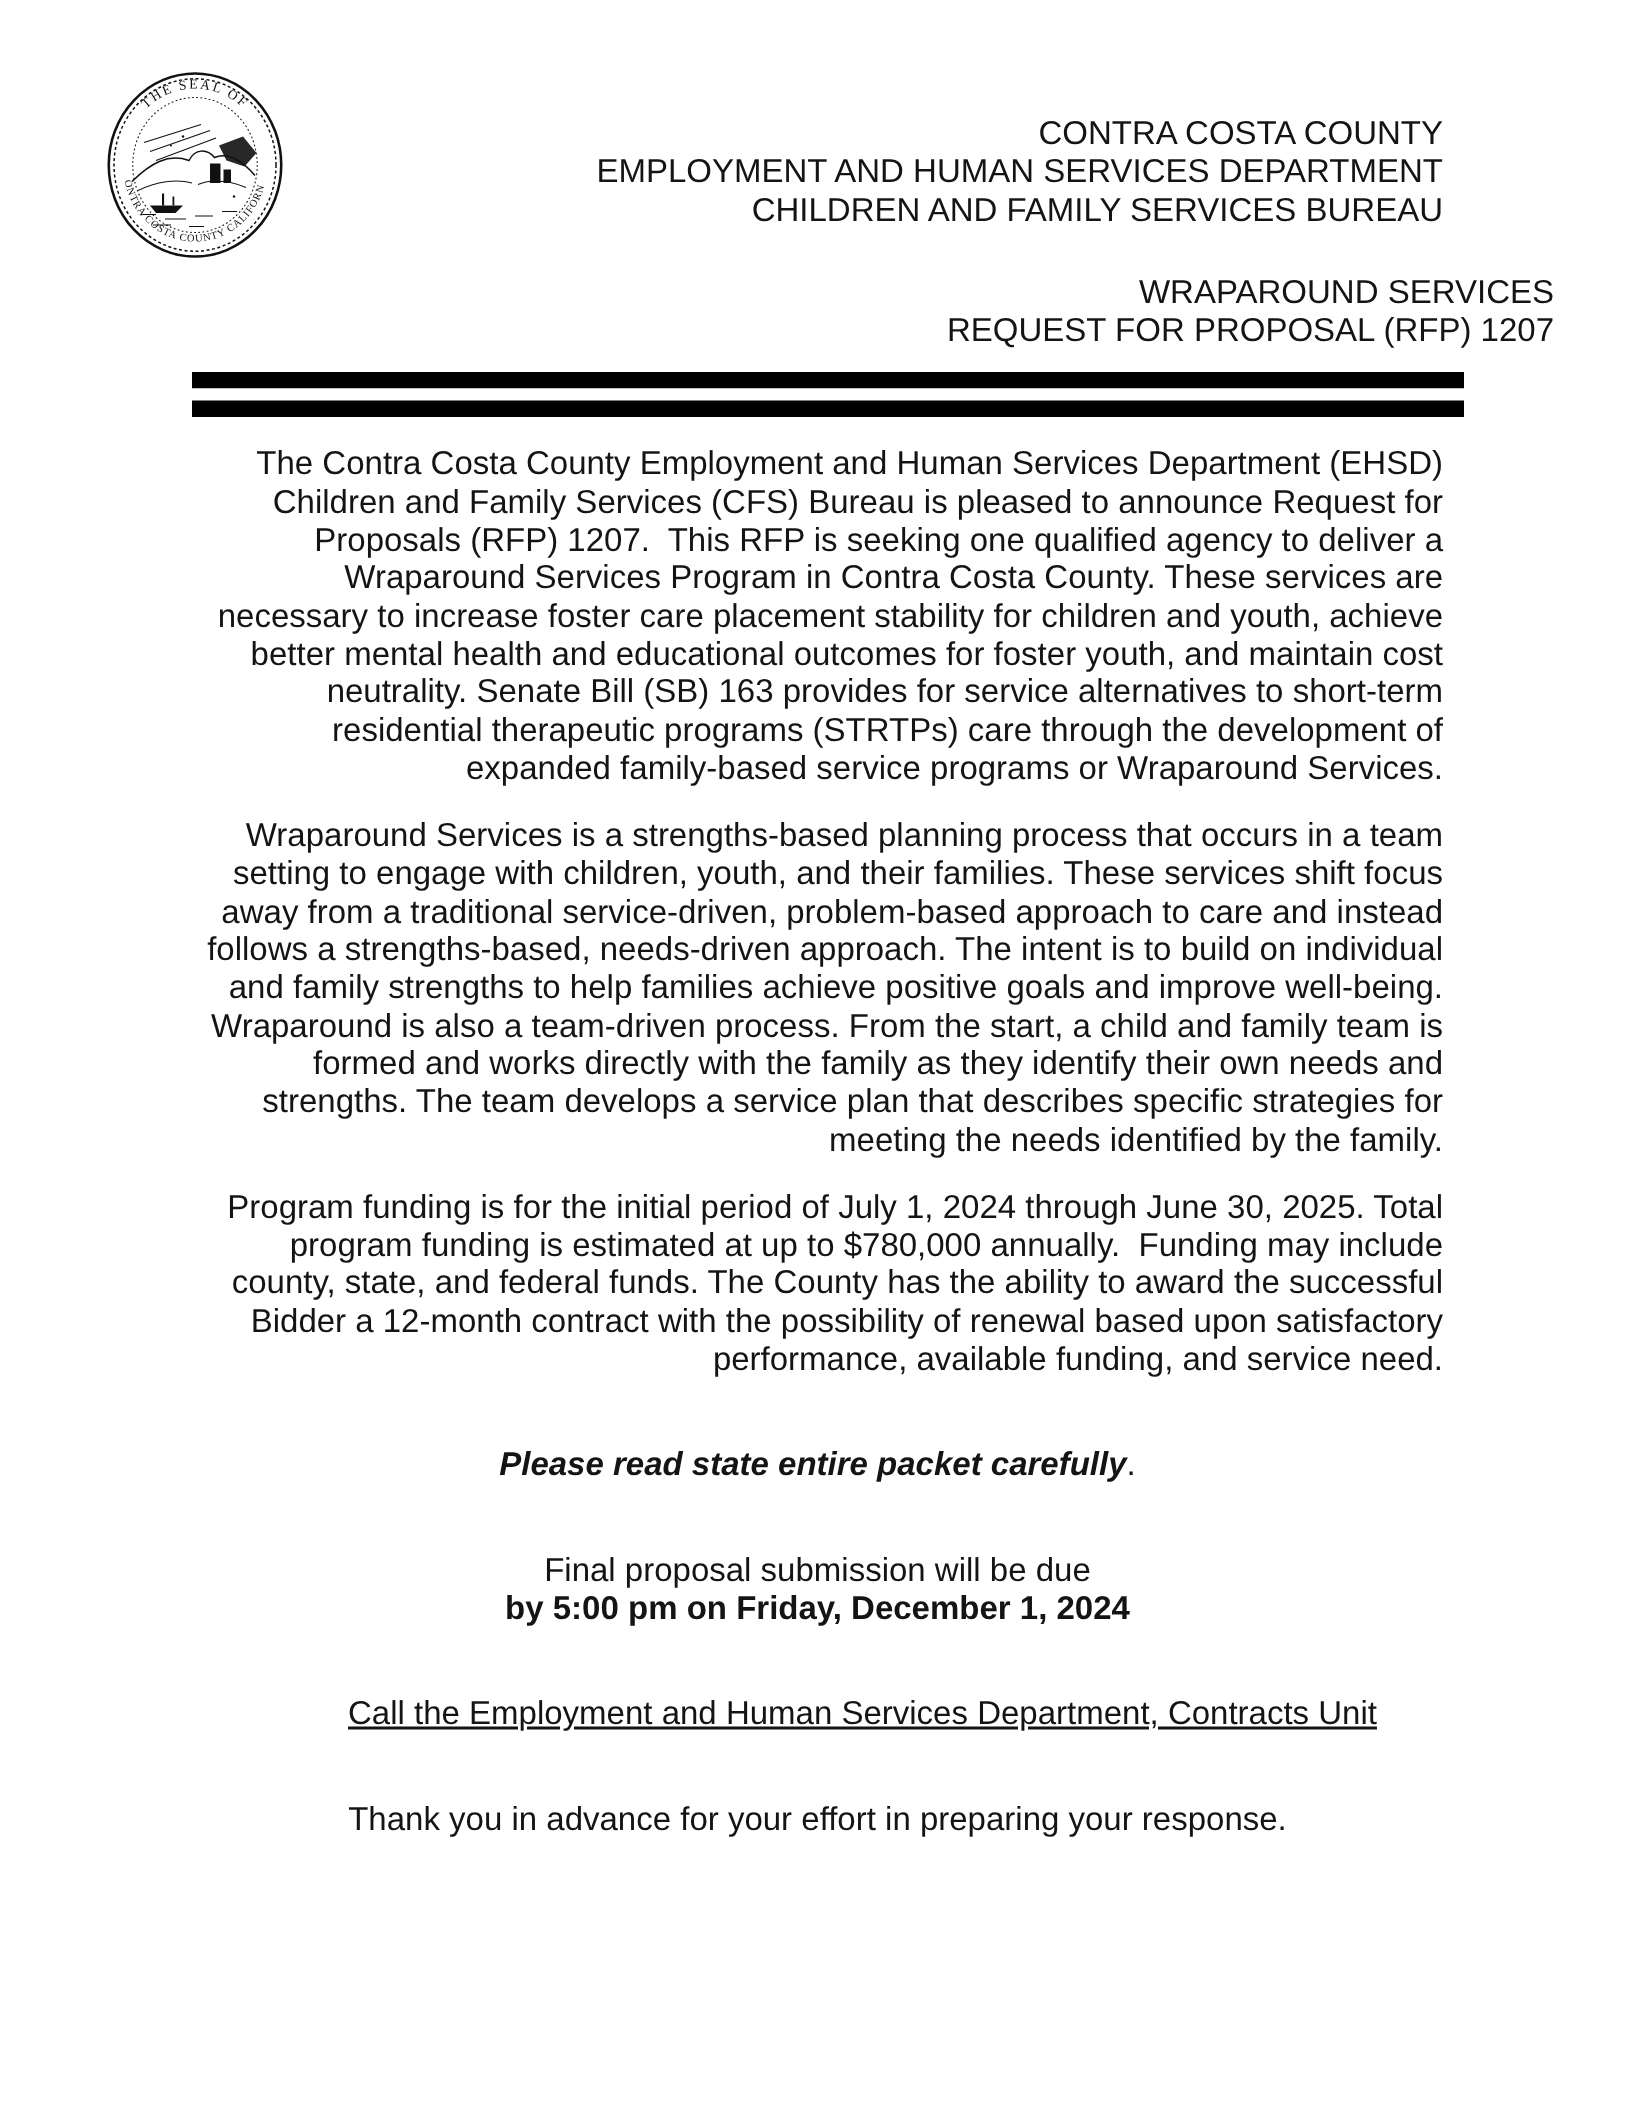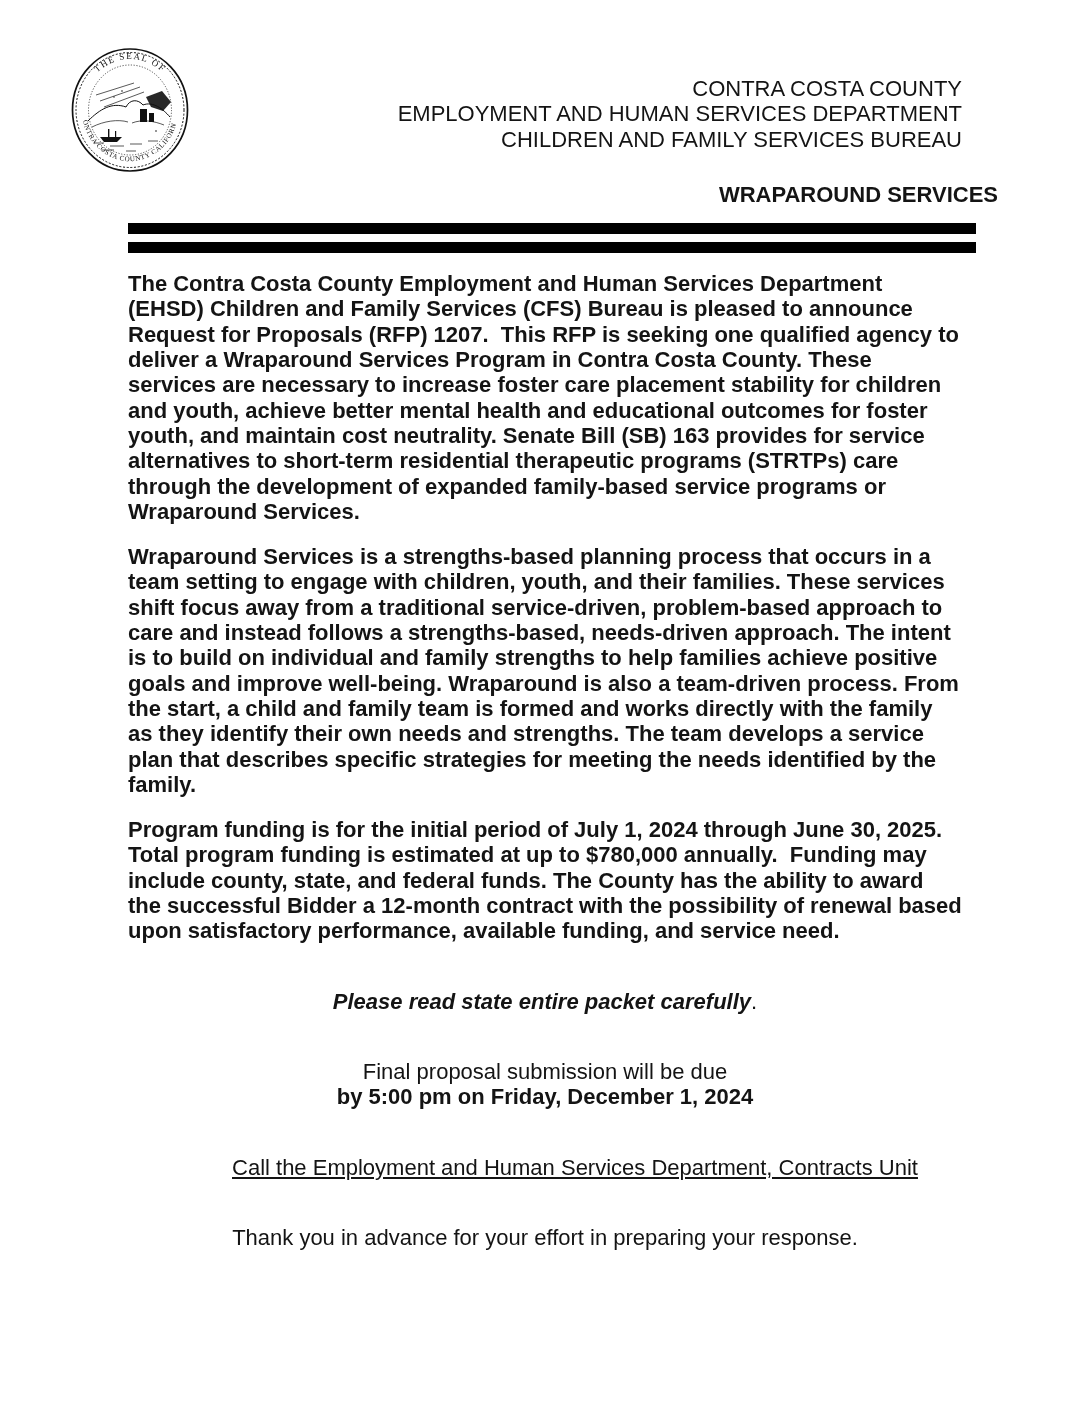--- a/index.html
+++ b/index.html
@@ -18,40 +18,39 @@
     position:absolute;
     left:70px;top:46px;
     width:120px;height:128px;
   }
   .header-text{
     padding:76px 126px 0 200px;
     text-align:right;
   }
   .org-line{white-space:nowrap;}
   .rfp-title{
-    padding:30px 90px 0 200px;
+    padding:30px 52px 0 200px;
     text-align:right;
-    font-weight:bold;
+    font-weight:normal;
   }
   .title-line{white-space:nowrap;}
   .rule-block{
     margin:16px 0 0 128px;
     width:848px;
   }
   .rule-bar-1{height:11px;background:#000;}
   .rule-gap{height:8px;background:#fff;}
   .rule-bar-2{height:11px;background:#000;}
   .body-text{
     margin:18px 126px 0 128px;
   }
   .para{
     margin:0 0 20px 0;
     white-space:pre-wrap;
-    text-align:left;
-    font-weight:bold;
+    text-align:right;
   }
   .para + .para{margin-top:17px;}
   .notice{
     margin-top:45px;
     text-align:center;
   }
   .notice-em{font-weight:bold;font-style:italic;}
   .due-block{
     margin-top:45px;
     text-align:center;
@@ -114,20 +113,21 @@
   </div>
 
   <div class="header-text">
     <div class="org-line">CONTRA COSTA COUNTY</div>
     <div class="org-line">EMPLOYMENT AND HUMAN SERVICES DEPARTMENT</div>
     <div class="org-line">CHILDREN AND FAMILY SERVICES BUREAU</div>
   </div>
 
   <div class="rfp-title">
     <div class="title-line">WRAPAROUND SERVICES</div>
+    <div class="title-line">REQUEST FOR PROPOSAL (RFP) 1207</div>
   </div>
 
   <div class="rule-block">
     <div class="rule-bar-1"></div>
     <div class="rule-gap"></div>
     <div class="rule-bar-2"></div>
   </div>
 
   <div class="body-text">
     <p class="para">The Contra Costa County Employment and Human Services Department (EHSD) Children and Family Services (CFS) Bureau is pleased to announce Request for Proposals (RFP) 1207.  This RFP is seeking one qualified agency to deliver a Wraparound Services Program in Contra Costa County. These services are necessary to increase foster care placement stability for children and youth, achieve better mental health and educational outcomes for foster youth, and maintain cost neutrality. Senate Bill (SB) 163 provides for service alternatives to short-term residential therapeutic programs (STRTPs) care through the development of expanded family-based service programs or Wraparound Services.</p>

